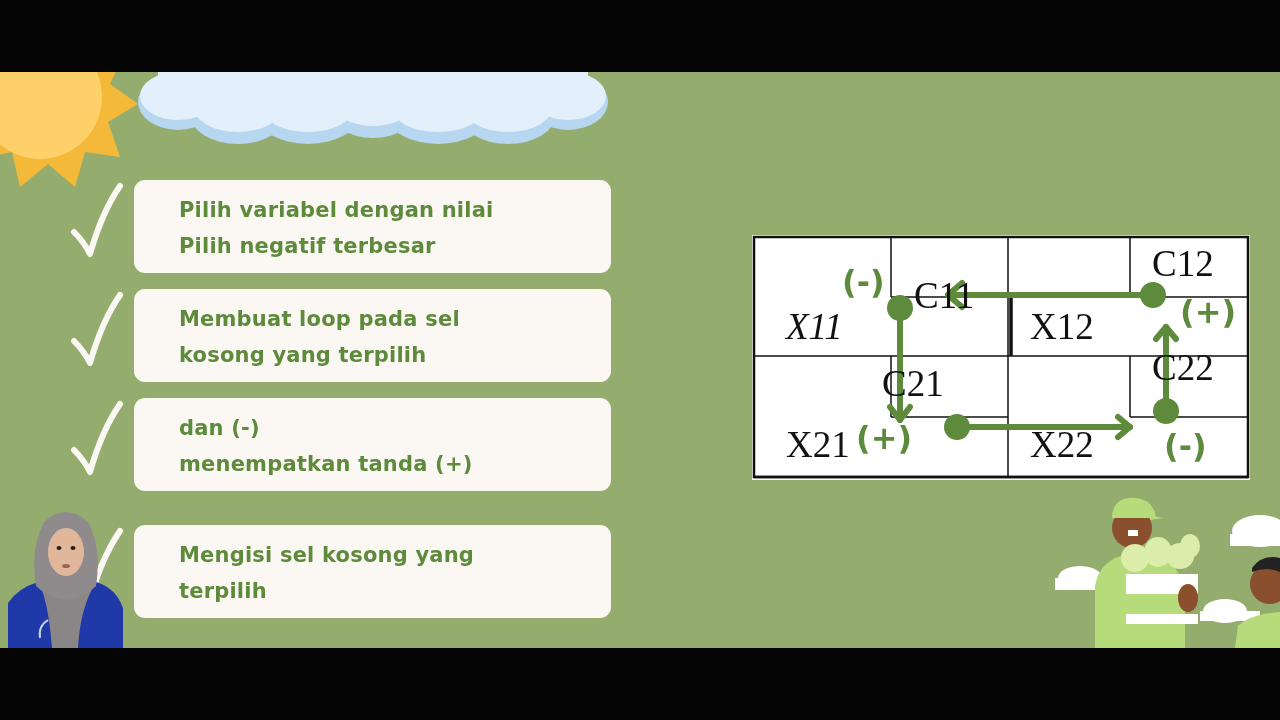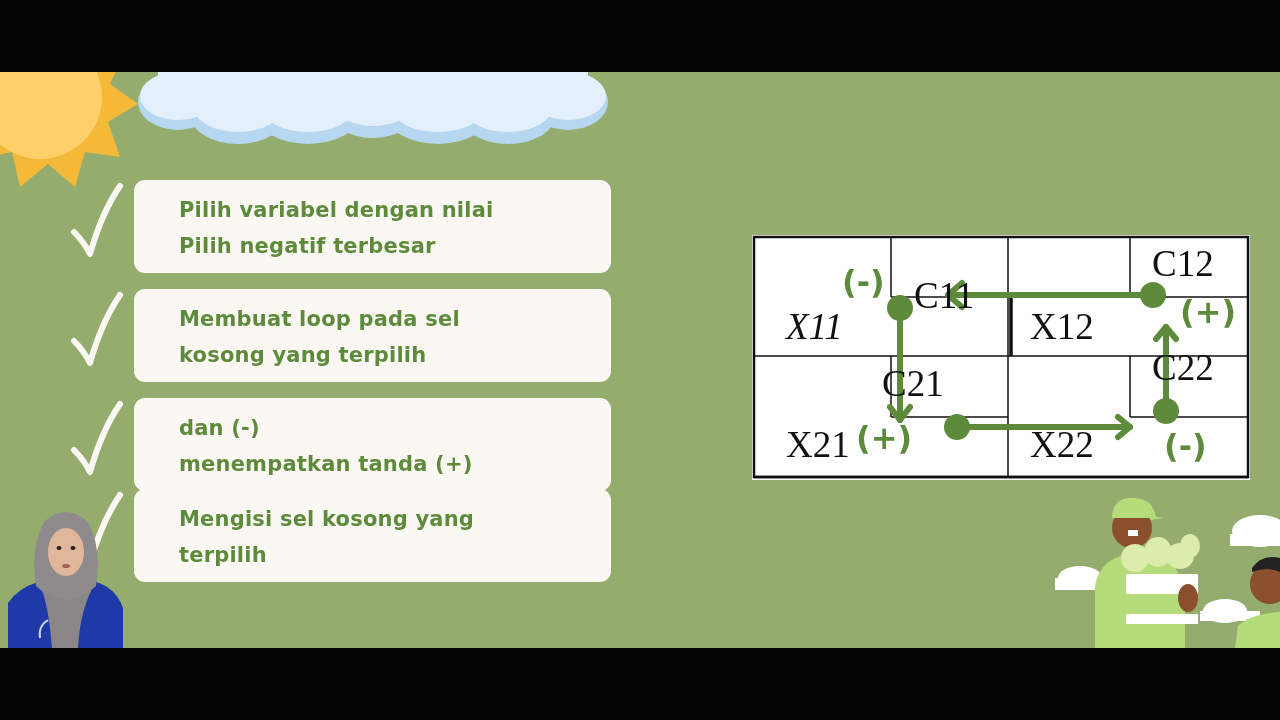--- a/index.html
+++ b/index.html
@@ -99,21 +99,21 @@
     <div class="step" style="top:218px;">
       <svg class="check" viewBox="0 0 60 80">
         <path d="M8 50 Q18 60 24 72 Q36 30 54 4" stroke="#fbf8f3" stroke-width="6" fill="none" stroke-linecap="round" stroke-linejoin="round"></path>
       </svg>
       <div class="card">
         <div>dan (-)</div>
         <div>menempatkan tanda (+)</div>
       </div>
     </div>
 
-    <div class="step" style="top:309px;padding-left:40px;">
+    <div class="step" style="top:345px;padding-left:40px;">
       <svg class="check" viewBox="0 0 60 80">
         <path d="M8 50 Q18 60 24 72 Q36 30 54 4" stroke="#fbf8f3" stroke-width="6" fill="none" stroke-linecap="round" stroke-linejoin="round"></path>
       </svg>
       <div class="card">
         <div>Mengisi sel kosong yang</div>
         <div>terpilih</div>
       </div>
     </div>
   </div>
 

